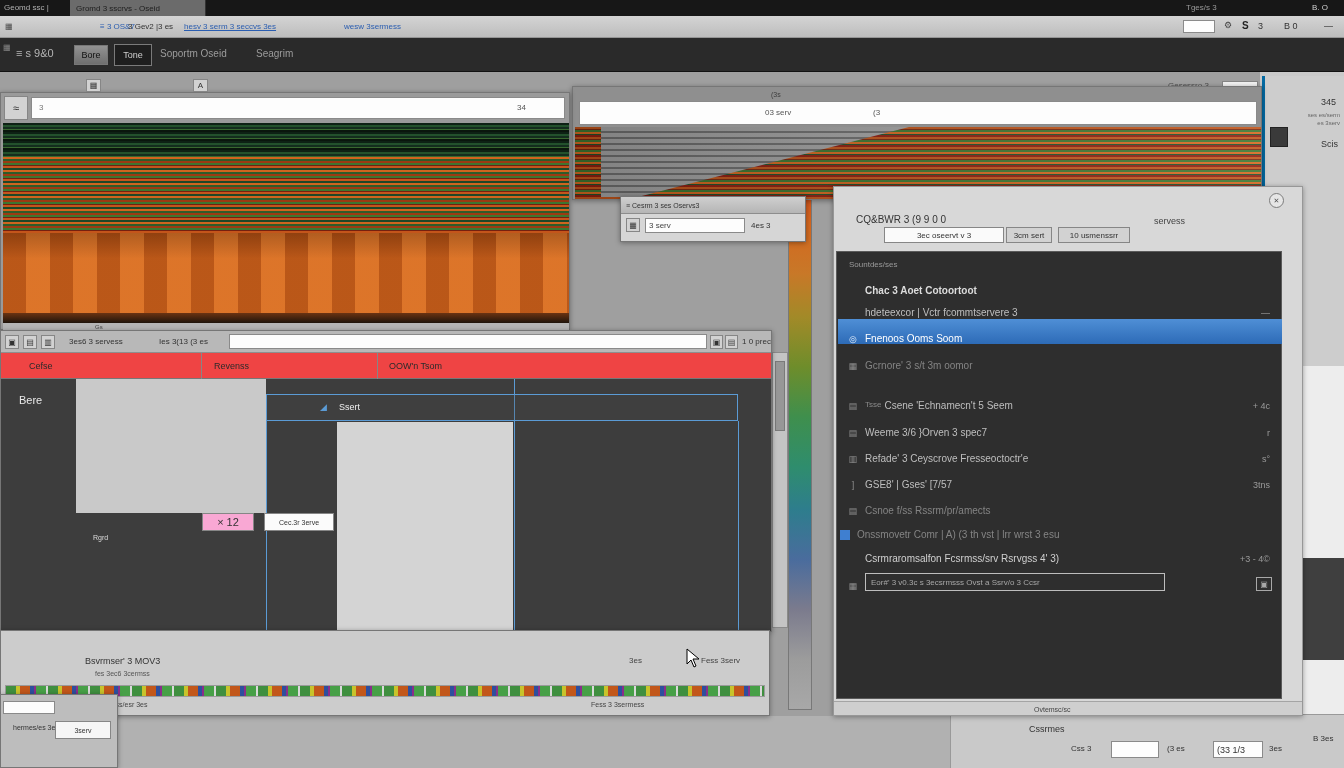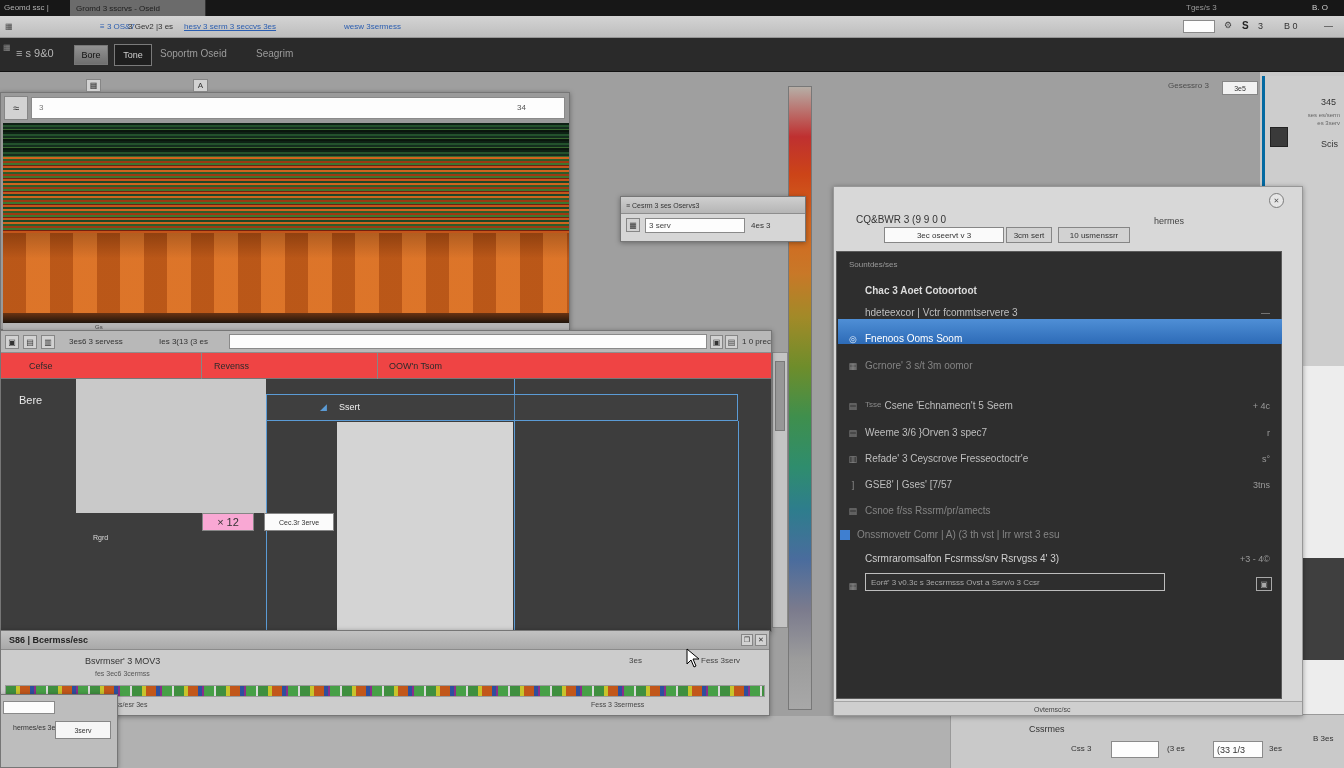--- a/index.html
+++ b/index.html
@@ -103,20 +103,29 @@
     <span class="t" style="left:516px;top:11px;font-size:8px;color:#555">34</span>
     <div class="abs specA1" style="left:2px;top:30px;width:566px;height:34px"></div>
     <div class="abs specA2" style="left:2px;top:64px;width:566px;height:76px"></div>
     <div class="abs specAor" style="left:2px;top:140px;width:566px;height:80px"></div>
     <div class="abs specAdk" style="left:2px;top:220px;width:566px;height:10px"></div>
     <div class="abs" style="left:2px;top:230px;width:566px;height:7px;background:#b5b5b5">
       <span class="t" style="left:92px;top:1px;font-size:6px;color:#444">Gs</span>
     </div>
   </div>
 
+  <div class="winframe" style="left:572px;top:86px;width:690px;height:114px;background:#8f8f8f;z-index:7">
+    <span class="t" style="left:198px;top:4px;font-size:7px;color:#3d3d3d">(3s</span>
+    <input class="inp" style="left: 6px; top: 14px; width: 678px; height: 24px;" value="">
+    <span class="t" style="left:192px;top:22px;font-size:8px;color:#555">03 serv</span>
+    <span class="t" style="left:300px;top:22px;font-size:8px;color:#555">(3</span>
+    <div class="abs specB" style="left:2px;top:40px;width:686px;height:72px">
+      <div class="abs cascade" style="left:26px;top:0;width:308px;height:70px"></div>
+    </div>
+  </div>
 
   <div class="winframe" style="left:620px;top:196px;width:186px;height:46px;background:#d6d6d6;z-index:12">
     <div class="abs" style="left:0;top:0;width:184px;height:17px;background:linear-gradient(180deg,#cfcfcf,#b5b5b5);border-bottom:1px solid #8d8d8d;display:flex;align-items:center">
       <span style="font-size:7px;color:#333;padding-left:5px">≡ Cesrm 3 ses Oservs3</span>
     </div>
     <div class="chip" style="left:5px;top:21px;width:14px;height:14px;font-size:8px">
         <span>▦</span>
       </div>
     <div class="inp" style="left:24px;top:21px;width:100px;height:15px;display:flex;align-items:center">
       <span style="font-size:8px;color:#444">3 serv</span>
@@ -175,29 +184,20 @@
         <span>Cec.3r 3erve</span>
       </div>
     <span class="t" style="left:92px;top:203px;font-size:7px;color:#dcdcdc">Rgrd</span>
   </div>
 
   <div class="abs" style="left:772px;top:352px;width:16px;height:276px;background:#c4c4c4;border:1px solid #8a8a8a;z-index:9">
     <div class="abs" style="left:2px;top:8px;width:10px;height:70px;background:#979797;border:1px solid #7a7a7a"></div>
   </div>
 
   <div class="winframe" style="left:0;top:630px;width:770px;height:86px;background:#cccccc;z-index:12">
-    <div class="abs" style="left:0;top:0;width:768px;height:19px;background:linear-gradient(180deg,#c2c2c2,#a9a9a9);border-bottom:1px solid #8b8b8b">
-      <span class="t" style="left:8px;top:5px;font-size:9px;font-weight:bold;color:#222">S86 | Bcermss/esc</span>
-      <div class="chip" style="left:740px;top:3px;width:12px;height:12px;font-size:7px">
-          <span>❐</span>
-        </div>
-      <div class="chip" style="left:754px;top:3px;width:12px;height:12px;font-size:7px">
-          <span>✕</span>
-        </div>
-    </div>
     <span class="t" style="left:84px;top:26px;font-size:9px;color:#333">Bsvrmser' 3 MOV3</span>
     <span class="t" style="left:94px;top:39px;font-size:7px;color:#555">fes 3ec6 3cermss</span>
     <span class="t" style="left:628px;top:26px;font-size:8px;color:#444">3es</span>
     <span class="t" style="left:700px;top:26px;font-size:8px;color:#444">Fess 3serv</span>
     <div class="abs rainbow" style="left:4px;top:54px;width:760px;height:12px;border:1px solid #9a9a9a"></div>
     <span class="t" style="left:94px;top:70px;font-size:7px;color:#444">Resrmss/esr 3es</span>
     <span class="t" style="left:590px;top:70px;font-size:7px;color:#444">Fess 3 3sermess</span>
   </div>
 
   <div class="winframe" style="left:0;top:694px;width:118px;height:74px;background:#bdbdbd;z-index:14">
@@ -206,21 +206,21 @@
     <div class="chip" style="left:54px;top:26px;width:56px;height:18px;background:#f6f6f6;font-size:7px">
         <span>3serv</span>
       </div>
   </div>
 
   <div class="winframe" style="left:833px;top:186px;width:470px;height:530px;background:#d8d8d8;border-color:#979797;z-index:30">
     <div class="abs" style="left:435px;top:6px;width:15px;height:15px;border:1px solid #7c7c7c;border-radius:50%;display:flex;align-items:center;justify-content:center;font-size:7px;color:#555;background:#e6e6e6">
         <span>✕</span>
       </div>
     <span class="t" style="left:22px;top:28px;font-size:10px;color:#333">CQ&amp;BWR 3 (9 9 0 0</span>
-    <span class="t" style="left:320px;top:30px;font-size:9px;color:#444">hermes</span>
+    <span class="t" style="left:320px;top:30px;font-size:9px;color:#444">servess</span>
     <div class="chip" style="left:50px;top:40px;width:120px;height:16px;background:#fafafa;font-size:8px">
         <span>3ec oseervt v 3</span>
       </div>
     <div class="chip" style="left:172px;top:40px;width:46px;height:16px;font-size:8px">
         <span>3cm sert</span>
       </div>
     <div class="chip" style="left:224px;top:40px;width:72px;height:16px;font-size:8px">
         <span>10 usmenssrr</span>
       </div>
 

